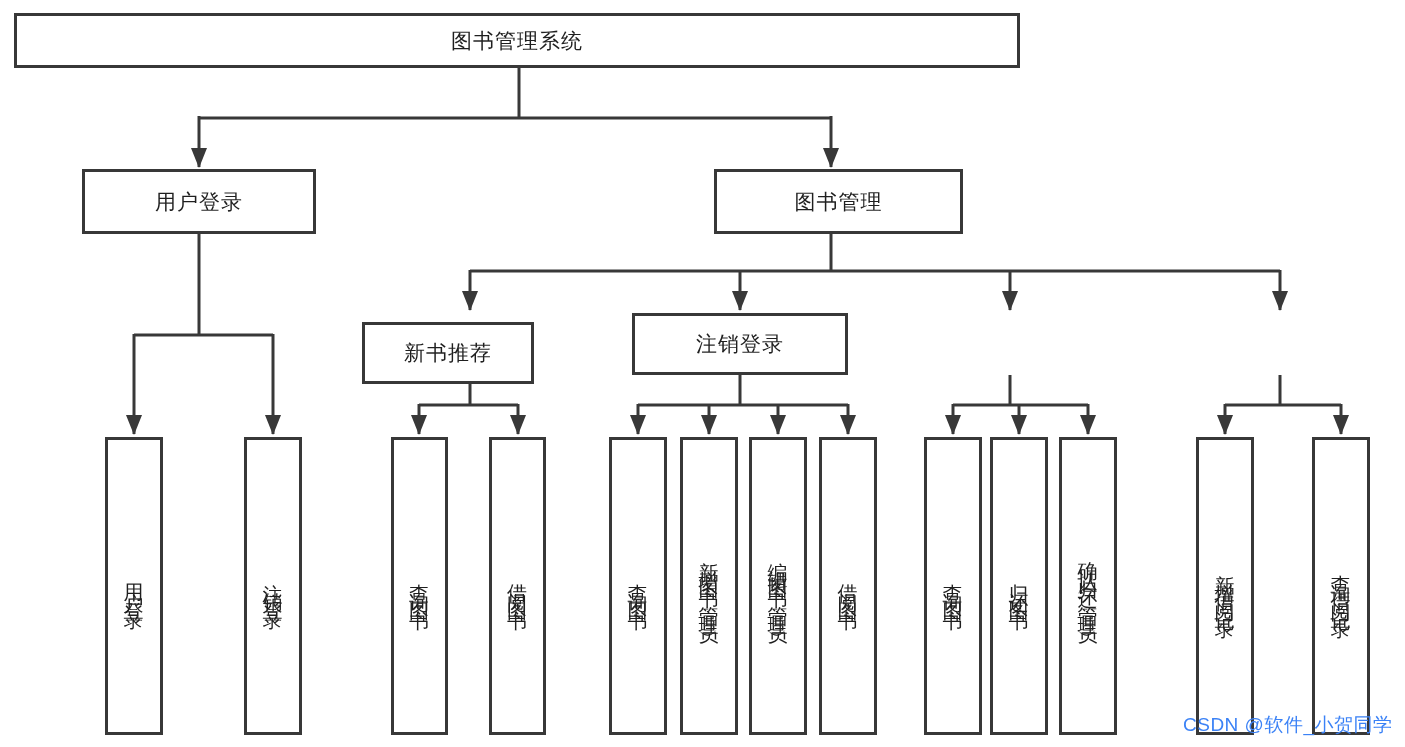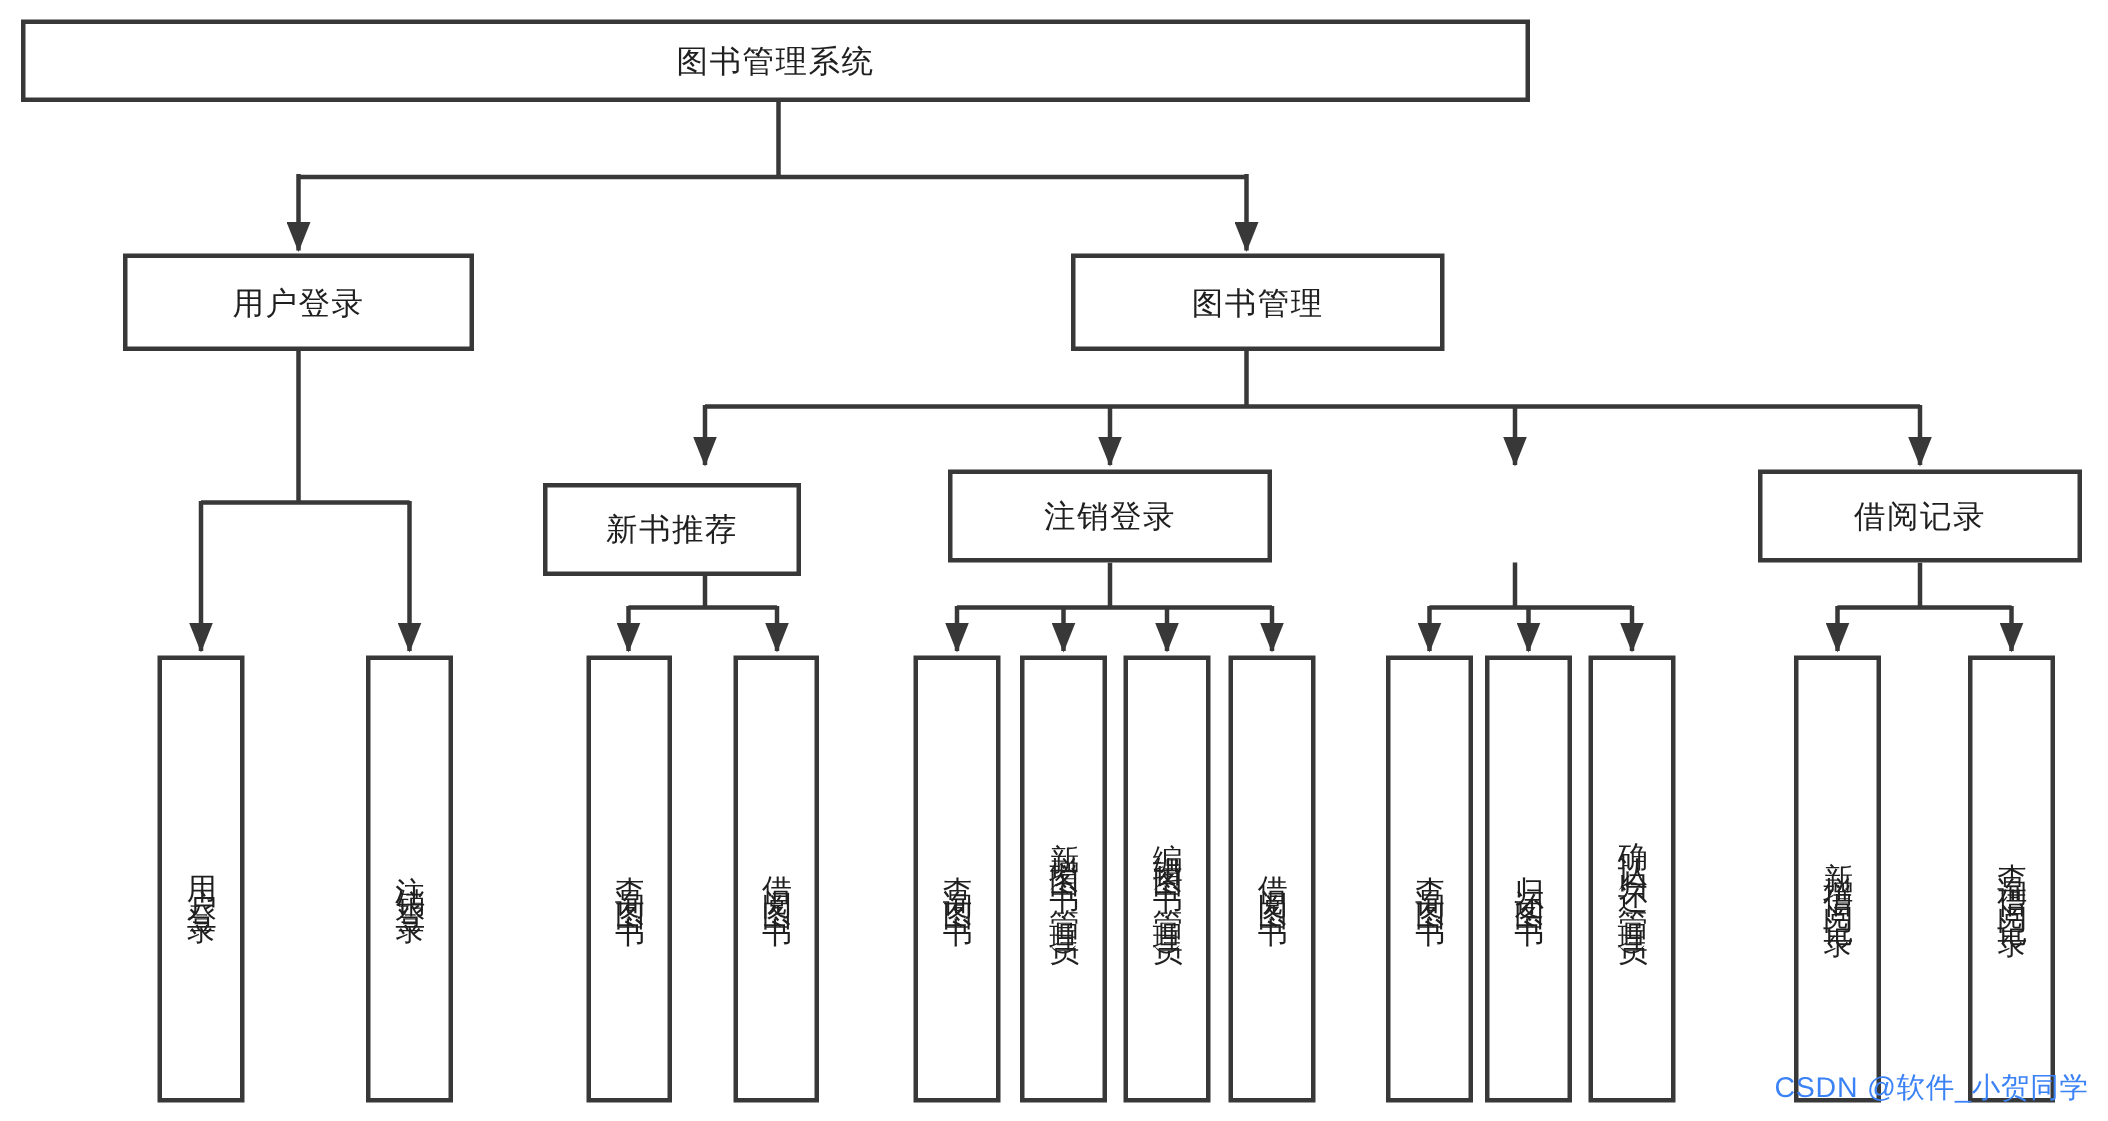--- a/index.html
+++ b/index.html
@@ -79,21 +79,20 @@
     </g>
   </svg>
 
   <div class="node hbox root" style="left:14px; top:13px; width:1006px; height:55px;">图书管理系统</div>
 
   <div class="node hbox" style="left:82px; top:169px; width:234px; height:65px;">用户登录</div>
   <div class="node hbox" style="left:714px; top:169px; width:249px; height:65px;">图书管理</div>
 
   <div class="node hbox" style="left:362px; top:322px; width:172px; height:62px;">新书推荐</div>
   <div class="node hbox" style="left:632px; top:313px; width:216px; height:62px;">注销登录</div>
-  <div class="node hbox" style="left:1172px; top:313px; width:216px; height:62px;">借阅记录</div>
 
   <div class="node leaf" style="left:105px; top:437px; width:58px; height:298px;">
     <span class="vtext">用户登录</span>
   </div>
   <div class="node leaf" style="left:244px; top:437px; width:58px; height:298px;">
     <span class="vtext">注销登录</span>
   </div>
   <div class="node leaf" style="left:391px; top:437px; width:57px; height:298px;">
     <span class="vtext">查询图书</span>
   </div>

